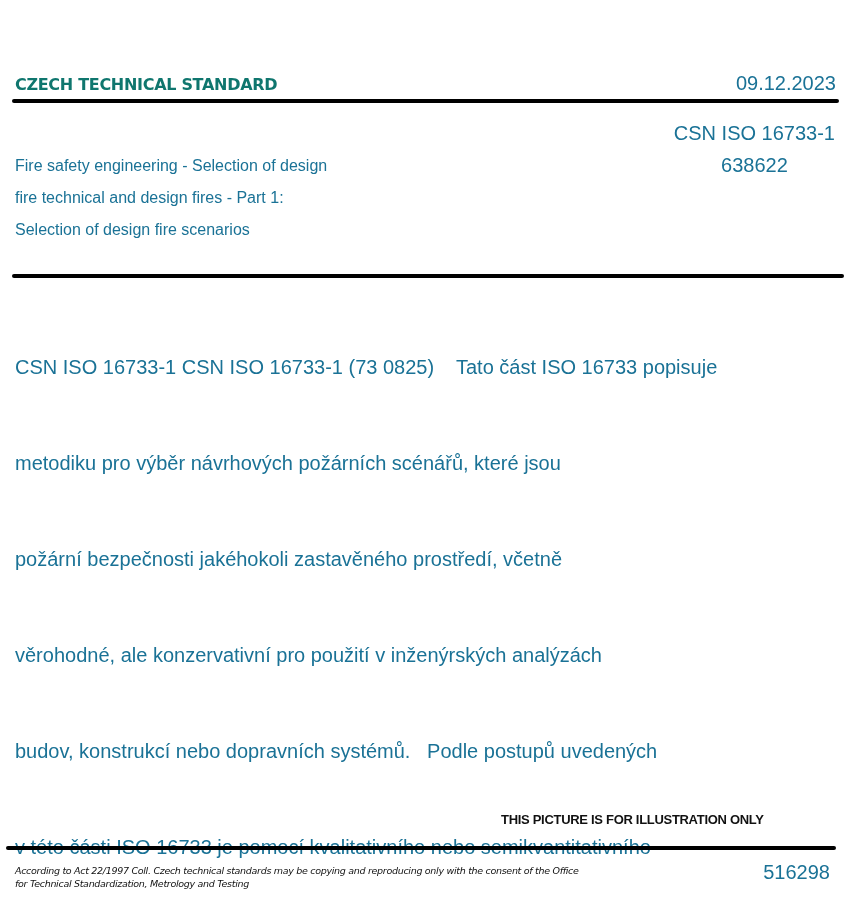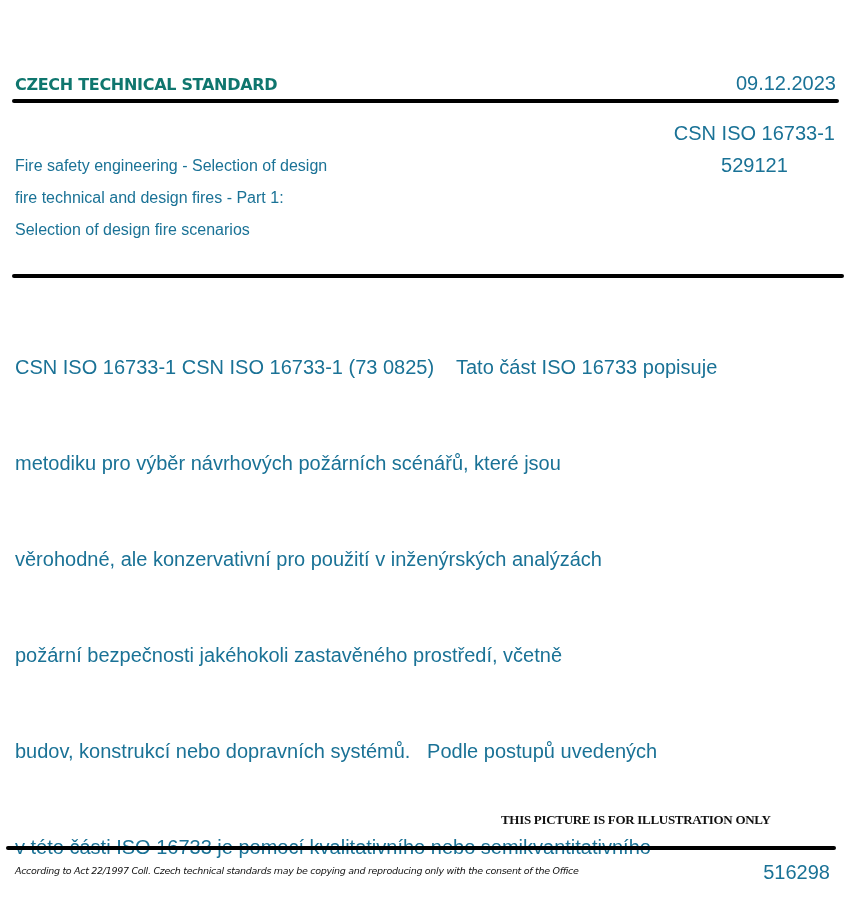--- a/index.html
+++ b/index.html
@@ -4,60 +4,61 @@
 <style>
   html, body { margin:0; padding:0; background:#ffffff; }
   body { width:865px; height:914px; position:relative; overflow:hidden; font-family:"Liberation Sans", sans-serif; }
   .abs { position:absolute; }
   .heading { left:15px; top:75px; font-family:"DejaVu Sans", sans-serif; font-weight:bold; font-size:16px; color:#0f766e; letter-spacing:-0.3px; }
   .date { right:29px; top:72px; font-size:20px; color:#1a7296; }
   .rule { background:#000; border-radius:3px; }
   .title { left:15px; top:117px; font-size:16px; line-height:32px; color:#1a7296;margin-top:33px; }
   .code { right:30px; top:117px; font-size:20px; line-height:32px; color:#1a7296; text-align:center; }
   .body-text { left:15px; top:287px; font-size:20px; line-height:32px; color:#1a7296; white-space:pre; }
-  .illus { left:501px; top:812px; font-family:Liberation Serif, serif; font-weight:bold; font-size:13px; color:#111; letter-spacing:-0.3px; }
+  .illus { left:501px; top:812px; font-family:Liberation Sans, sans-serif; font-weight:bold; font-size:13px; color:#111; letter-spacing:-0.3px; }
   .legal { left:15px; top:864px; font-family:"DejaVu Sans", sans-serif; font-size:9.5px; line-height:13px; color:#111; letter-spacing:-0.3px;font-style:italic; }
   .catno { right:35px; top:861px; font-size:20px; color:#1a7296; }
 </style>
 </head>
 <body>
 
 <div class="abs heading">CZECH TECHNICAL STANDARD</div>
 <div class="abs date">09.12.2023</div>
 
 <div class="abs rule" style="left:12px; top:99px; width:827px; height:4px;"></div>
 
 <div class="abs title">
   <div>Fire safety engineering - Selection of design</div>
   <div>fire technical and design fires - Part 1:</div>
   <div>Selection of design fire scenarios</div>
 </div>
 
 <div class="abs code">
   <div>CSN ISO 16733-1</div>
-  <div>529121</div>
+  <div>638622</div>
 </div>
 
 <div class="abs rule" style="left:12px; top:274px; width:832px; height:4px;"></div>
 
 <div class="abs body-text">
   <div>CSN ISO 16733-1 CSN ISO 16733-1 (73 0825)    Tato část ISO 16733 popisuje</div>
   <div>metodiku pro výběr návrhových požárních scénářů, které jsou</div>
+  <div>požární bezpečnosti jakéhokoli zastavěného prostředí, včetně</div>
   <div>věrohodné, ale konzervativní pro použití v inženýrských analýzách</div>
-  <div>požární bezpečnosti jakéhokoli zastavěného prostředí, včetně</div>
   <div>budov, konstrukcí nebo dopravních systémů.   Podle postupů uvedených</div>
   <div>v této části ISO 16733 je pomocí kvalitativního nebo semikvantitativního</div>
   
   
   
   
   
 </div>
 
 <div class="abs illus">THIS PICTURE IS FOR ILLUSTRATION ONLY</div>
 
 <div class="abs rule" style="left:6px; top:846px; width:830px; height:4px;"></div>
 
 <div class="abs legal">
   <div>According to Act 22/1997 Coll. Czech technical standards may be copying and reproducing only with the consent of the Office</div>
+  <div>for Technical Standardization, Metrology and Testing</div>
 </div>
 
 <div class="abs catno">516298</div>
 
 </body></html>

